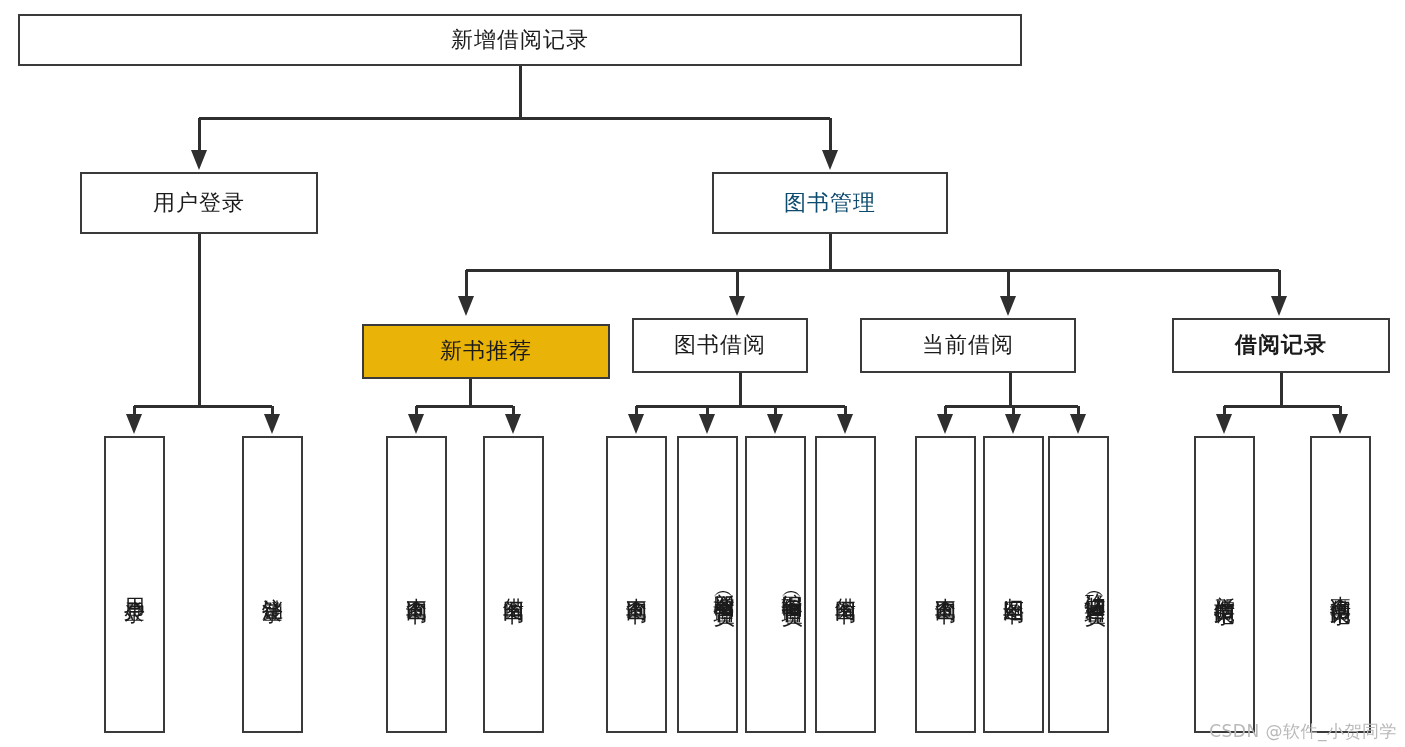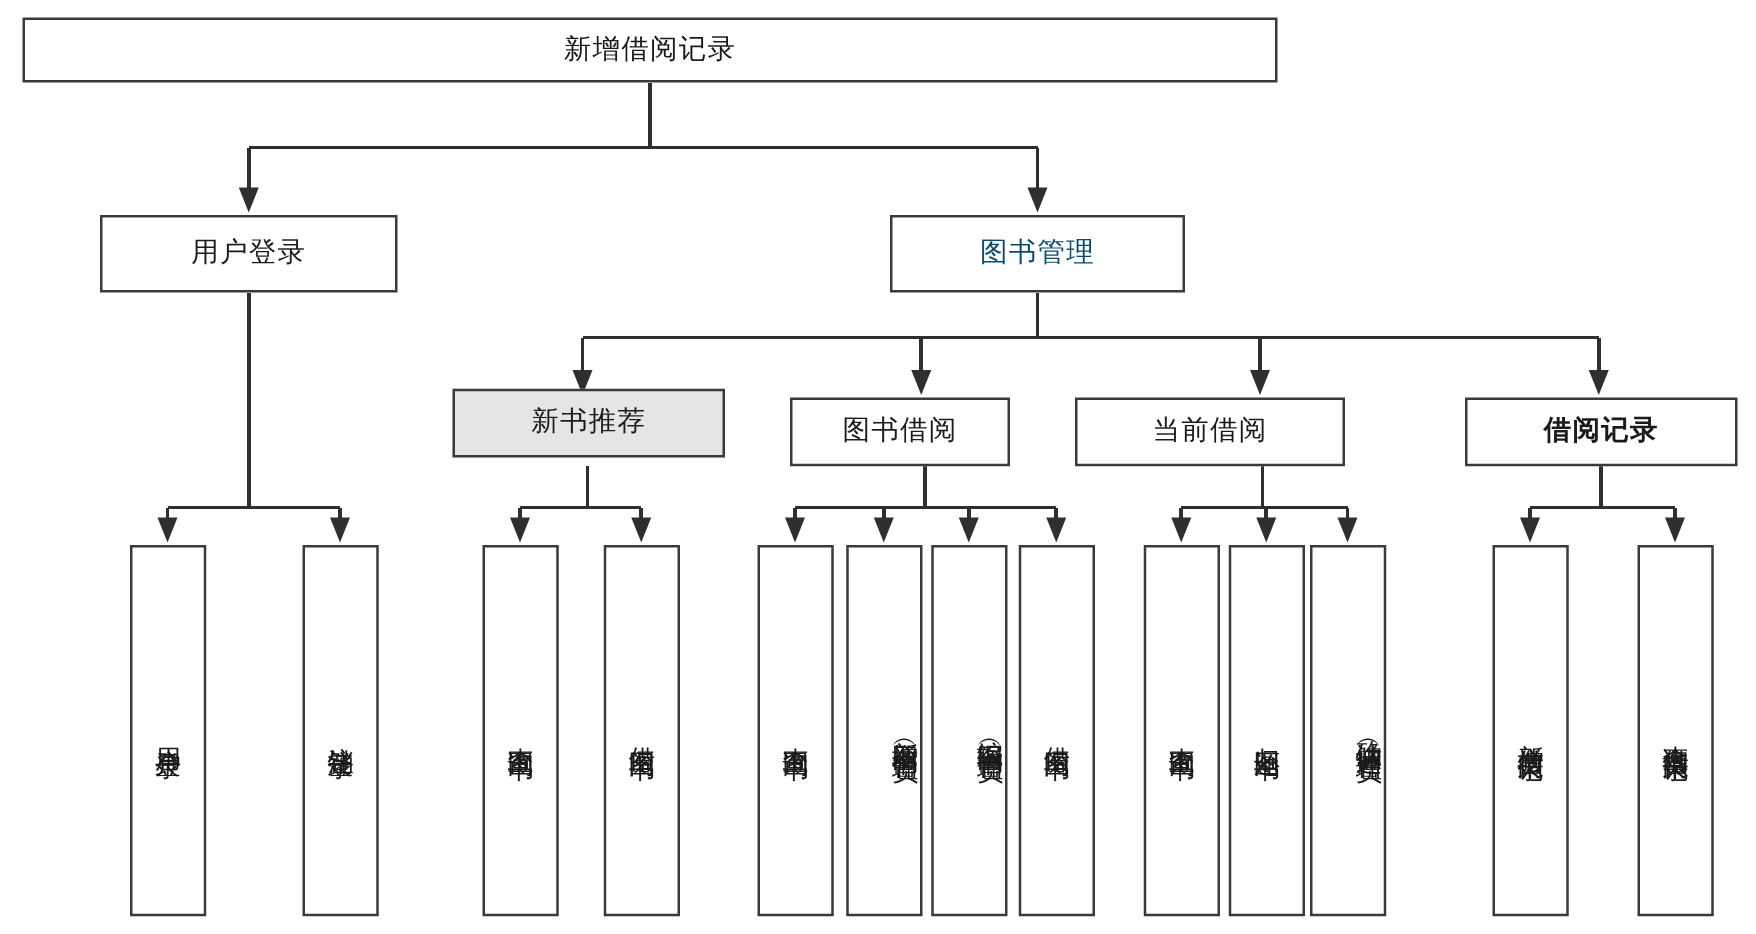--- a/index.html
+++ b/index.html
@@ -193,21 +193,21 @@
   <div id="nodes">
       <div class="node horizontal" style="left: 18px; top: 14px; width: 1004px; height: 52px; border-color: rgb(58, 58, 58); background: rgb(255, 255, 255); color: rgb(27, 27, 27);">
         <span>新增借阅记录</span>
       </div>
       <div class="node horizontal" style="left: 80px; top: 172px; width: 238px; height: 62px; border-color: rgb(58, 58, 58); background: rgb(255, 255, 255); color: rgb(27, 27, 27);">
         <span>用户登录</span>
       </div>
       <div class="node horizontal" style="left: 712px; top: 172px; width: 236px; height: 62px; border-color: rgb(58, 58, 58); background: rgb(255, 255, 255); color: #0c4a6e;">
         <span>图书管理</span>
       </div>
-      <div class="node horizontal" style="left: 362px; top: 311px; width: 218px; height: 55px; border-color: rgb(58, 58, 58); background: #e5e5e5; color: rgb(27, 27, 27);">
+      <div class="node horizontal" style="left: 362px; top: 324px; width: 248px; height: 55px; border-color: rgb(58, 58, 58); background: #eab308; color: rgb(27, 27, 27);">
         <span>新书推荐</span>
       </div>
       <div class="node horizontal" style="left: 632px; top: 318px; width: 176px; height: 55px; border-color: rgb(58, 58, 58); background: rgb(255, 255, 255); color: rgb(27, 27, 27);">
         <span>图书借阅</span>
       </div>
       <div class="node horizontal" style="left: 860px; top: 318px; width: 216px; height: 55px; border-color: rgb(58, 58, 58); background: rgb(255, 255, 255); color: rgb(27, 27, 27);">
         <span>当前借阅</span>
       </div>
       <div class="node horizontal" style="left: 1172px; top: 318px; width: 218px; height: 55px; border-color: rgb(58, 58, 58); background: rgb(255, 255, 255); color: rgb(27, 27, 27); font-weight: bold;">
         <span>借阅记录</span>
@@ -246,14 +246,15 @@
         <span>确认归还（管理员）</span>
       </div>
       <div class="node vertical center-v" style="left: 1194px; top: 436px; width: 61px; height: 297px; border-color: rgb(58, 58, 58); background: rgb(255, 255, 255); color: rgb(27, 27, 27);">
         <span>新增借阅记录</span>
       </div>
       <div class="node vertical center-v" style="left: 1310px; top: 436px; width: 61px; height: 297px; border-color: rgb(58, 58, 58); background: rgb(255, 255, 255); color: rgb(27, 27, 27);">
         <span>查询借阅记录</span>
       </div>
     </div>
 
+  <div id="watermark">CSDN @软件_小贺同学</div>
 
 </div>
 
 </body></html>

